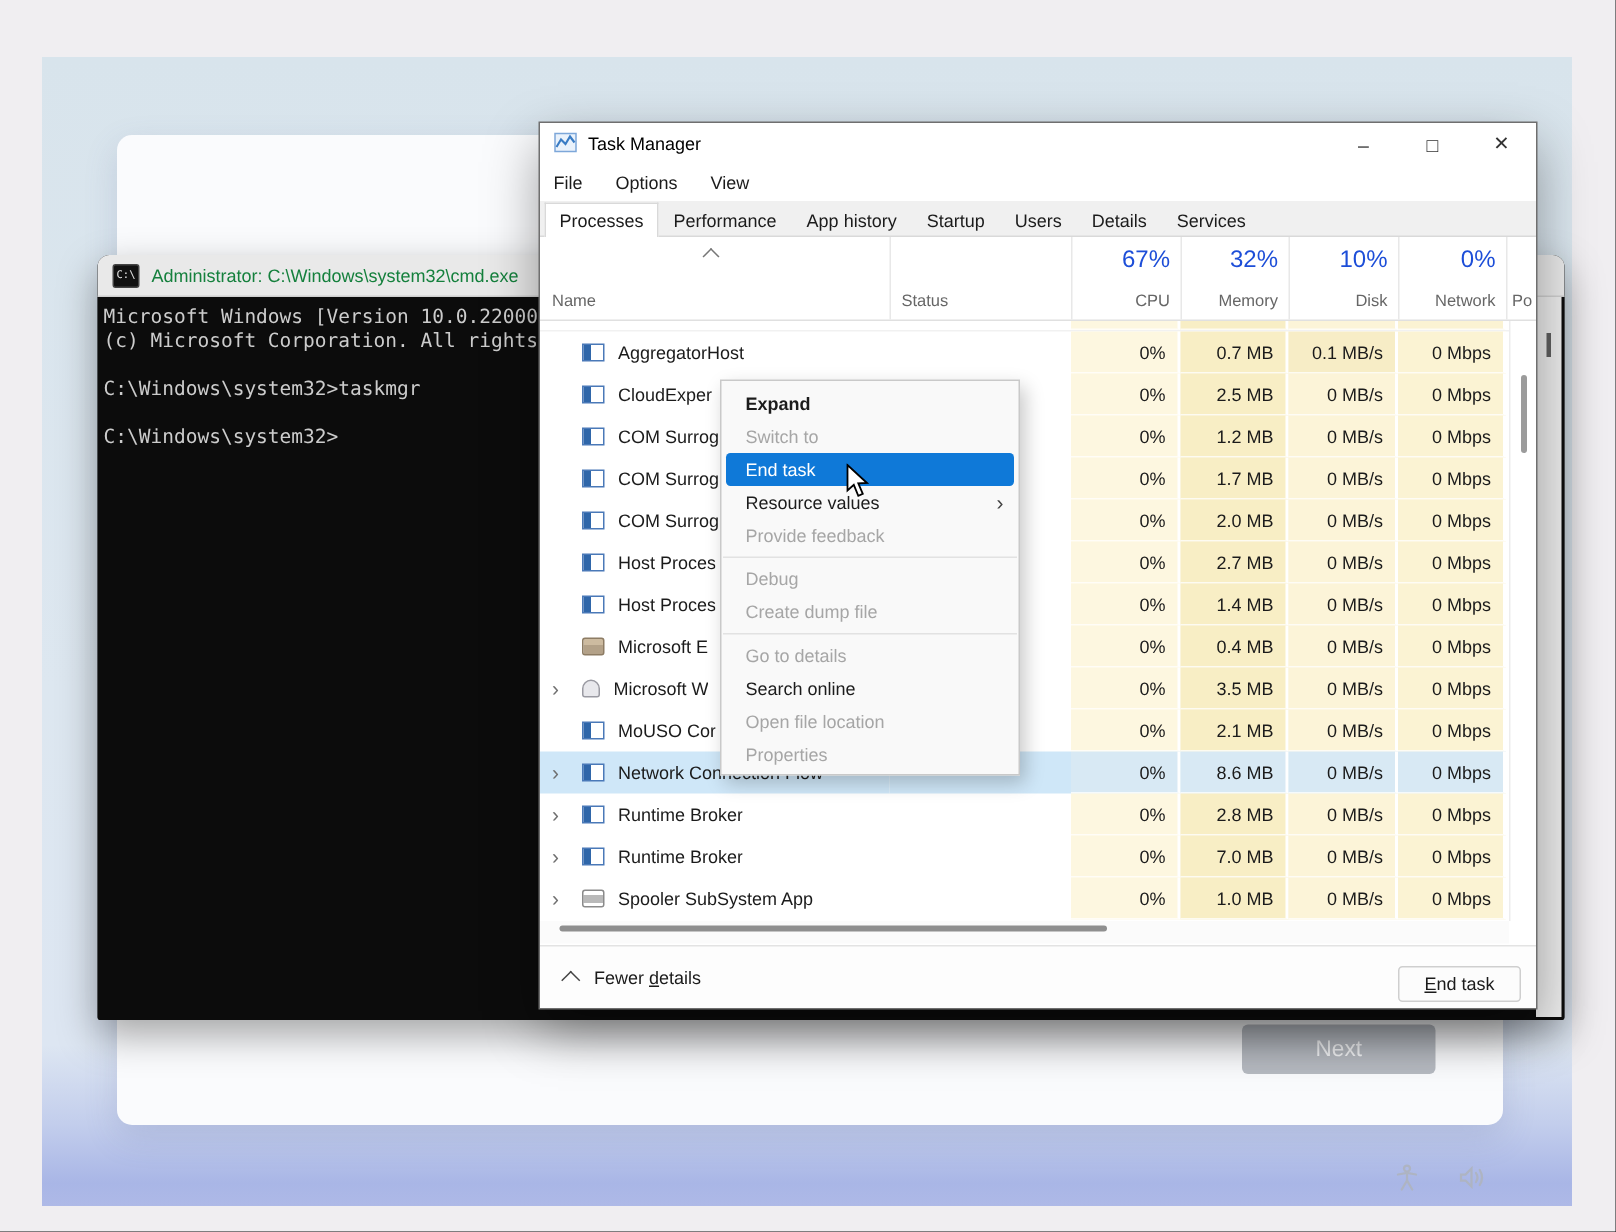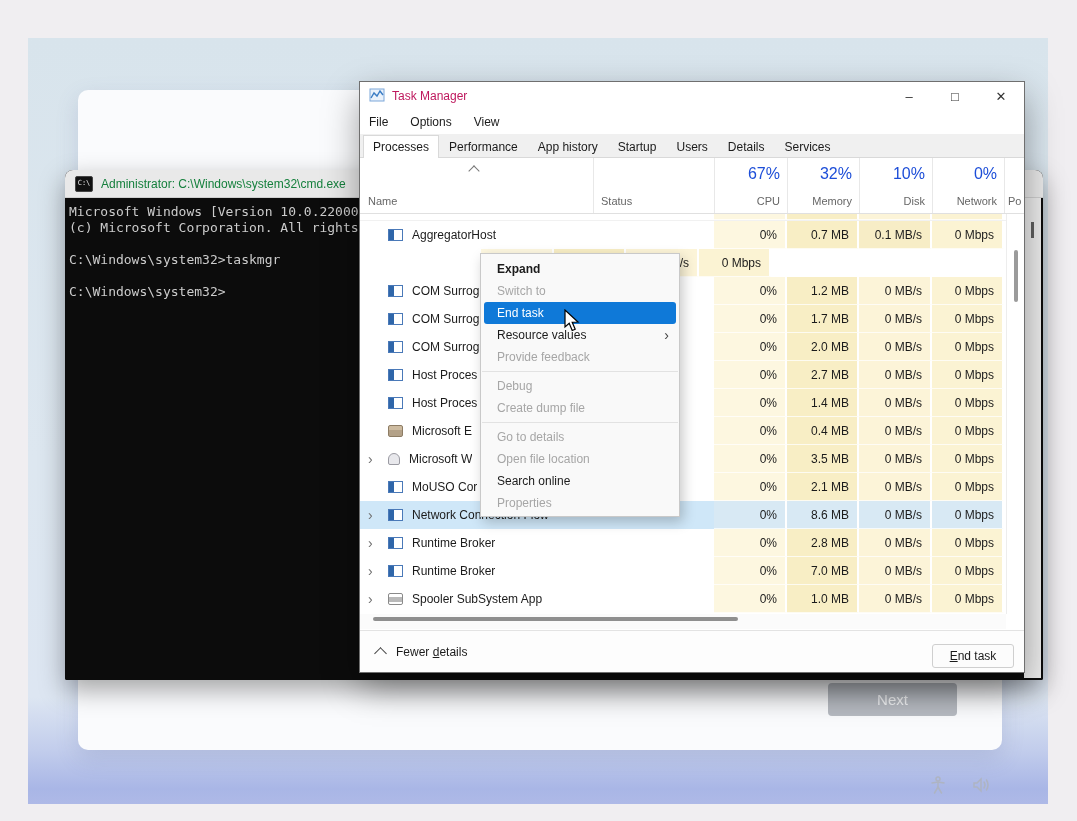--- a/index.html
+++ b/index.html
@@ -53,21 +53,21 @@
     position:absolute;right:2px;top:28px;width:17px;bottom:2px;background:#ececec;
   }
   .cmd-scroll-thumb{position:absolute;left:7px;top:24px;width:3px;height:16px;background:#5f5f5f;}
   
   .tm{
     position:absolute;left:360px;top:82px;width:664px;height:590px;background:#fff;
     box-shadow:0 0 0 1px #6f6f6f,0 14px 34px rgba(0,0,0,.38);
     font-size:12px;color:#1b1b1b;
   }
   .tm-titlebar{position:absolute;left:0;top:0;right:0;height:28px;background:#fff;display:flex;align-items:center;padding-left:9px;gap:7px;box-sizing:border-box;}
-  .tm-title{font-size:12px;color:#be185d;text-align:center;}
+  .tm-title{font-size:12px;color:#000000;text-align:center;}
   .tm-controls{position:absolute;right:0;top:0;height:28px;display:flex;}
   .tm-ctl{width:46px;height:28px;display:flex;align-items:center;justify-content:center;font-size:13px;color:#333;}
   .tm-menubar{position:absolute;left:0;top:28px;right:0;height:24px;display:flex;align-items:center;padding-left:9px;gap:22px;box-sizing:border-box;background:#fff;}
   .tm-menu{font-size:12px;color:#1b1b1b;}
   .tm-tabstrip{
     position:absolute;left:0;top:52px;right:0;height:24px;background:#f0f0f0;
     border-bottom:1px solid #d9d9d9;display:flex;align-items:flex-end;padding-left:3px;box-sizing:border-box;
   }
   .tm-tab{
     font-size:12px;color:#1b1b1b;padding:4px 9px 4px 9px;border:1px solid transparent;border-bottom:none;
@@ -261,20 +261,25 @@
           <span class="nm">AggregatorHost</span>
         </div>
       <div class="c-status"></div>
       <div class="cell cpu">0%</div>
       <div class="cell mem">0.7 MB</div>
       <div class="cell dsk hot">0.1 MB/s</div>
       <div class="cell net">0 Mbps</div>
     </div>
 
     <div class="trow">
+      <div class="c-name">
+          <span class="chev">›</span>
+          <span class="ric app"></span>
+          <span class="nm">CloudExper</span>
+        </div>
       <div class="c-status"></div>
       <div class="cell cpu">0%</div>
       <div class="cell mem">2.5 MB</div>
       <div class="cell dsk">0 MB/s</div>
       <div class="cell net">0 Mbps</div>
     </div>
 
     <div class="trow">
       <div class="c-name">
           <span class="chev">›</span>
@@ -452,22 +457,22 @@
   <div class="mi bold">Expand</div>
   <div class="mi dis">Switch to</div>
   <div class="mi hl">End task</div>
   <div class="mi"><span>Resource values</span><span class="sub-arrow">›</span></div>
   <div class="mi dis">Provide feedback</div>
   <div class="msep"></div>
   <div class="mi dis">Debug</div>
   <div class="mi dis">Create dump file</div>
   <div class="msep"></div>
   <div class="mi dis">Go to details</div>
+  <div class="mi">Search online</div>
   <div class="mi dis">Open file location</div>
-  <div class="mi">Search online</div>
   <div class="mi dis">Properties</div>
 </div>
 
 <div class="cursor">
   <svg width="22" height="24" viewBox="0 0 22 24">
     <path d="M2,1 L2,18 L6.2,14.2 L9.2,21.5 L12.2,20.2 L9.2,13.2 L15,13 Z" fill="#ffffff" stroke="#000000" stroke-width="1.2"></path>
   </svg>
 </div>
 
 </body></html>

